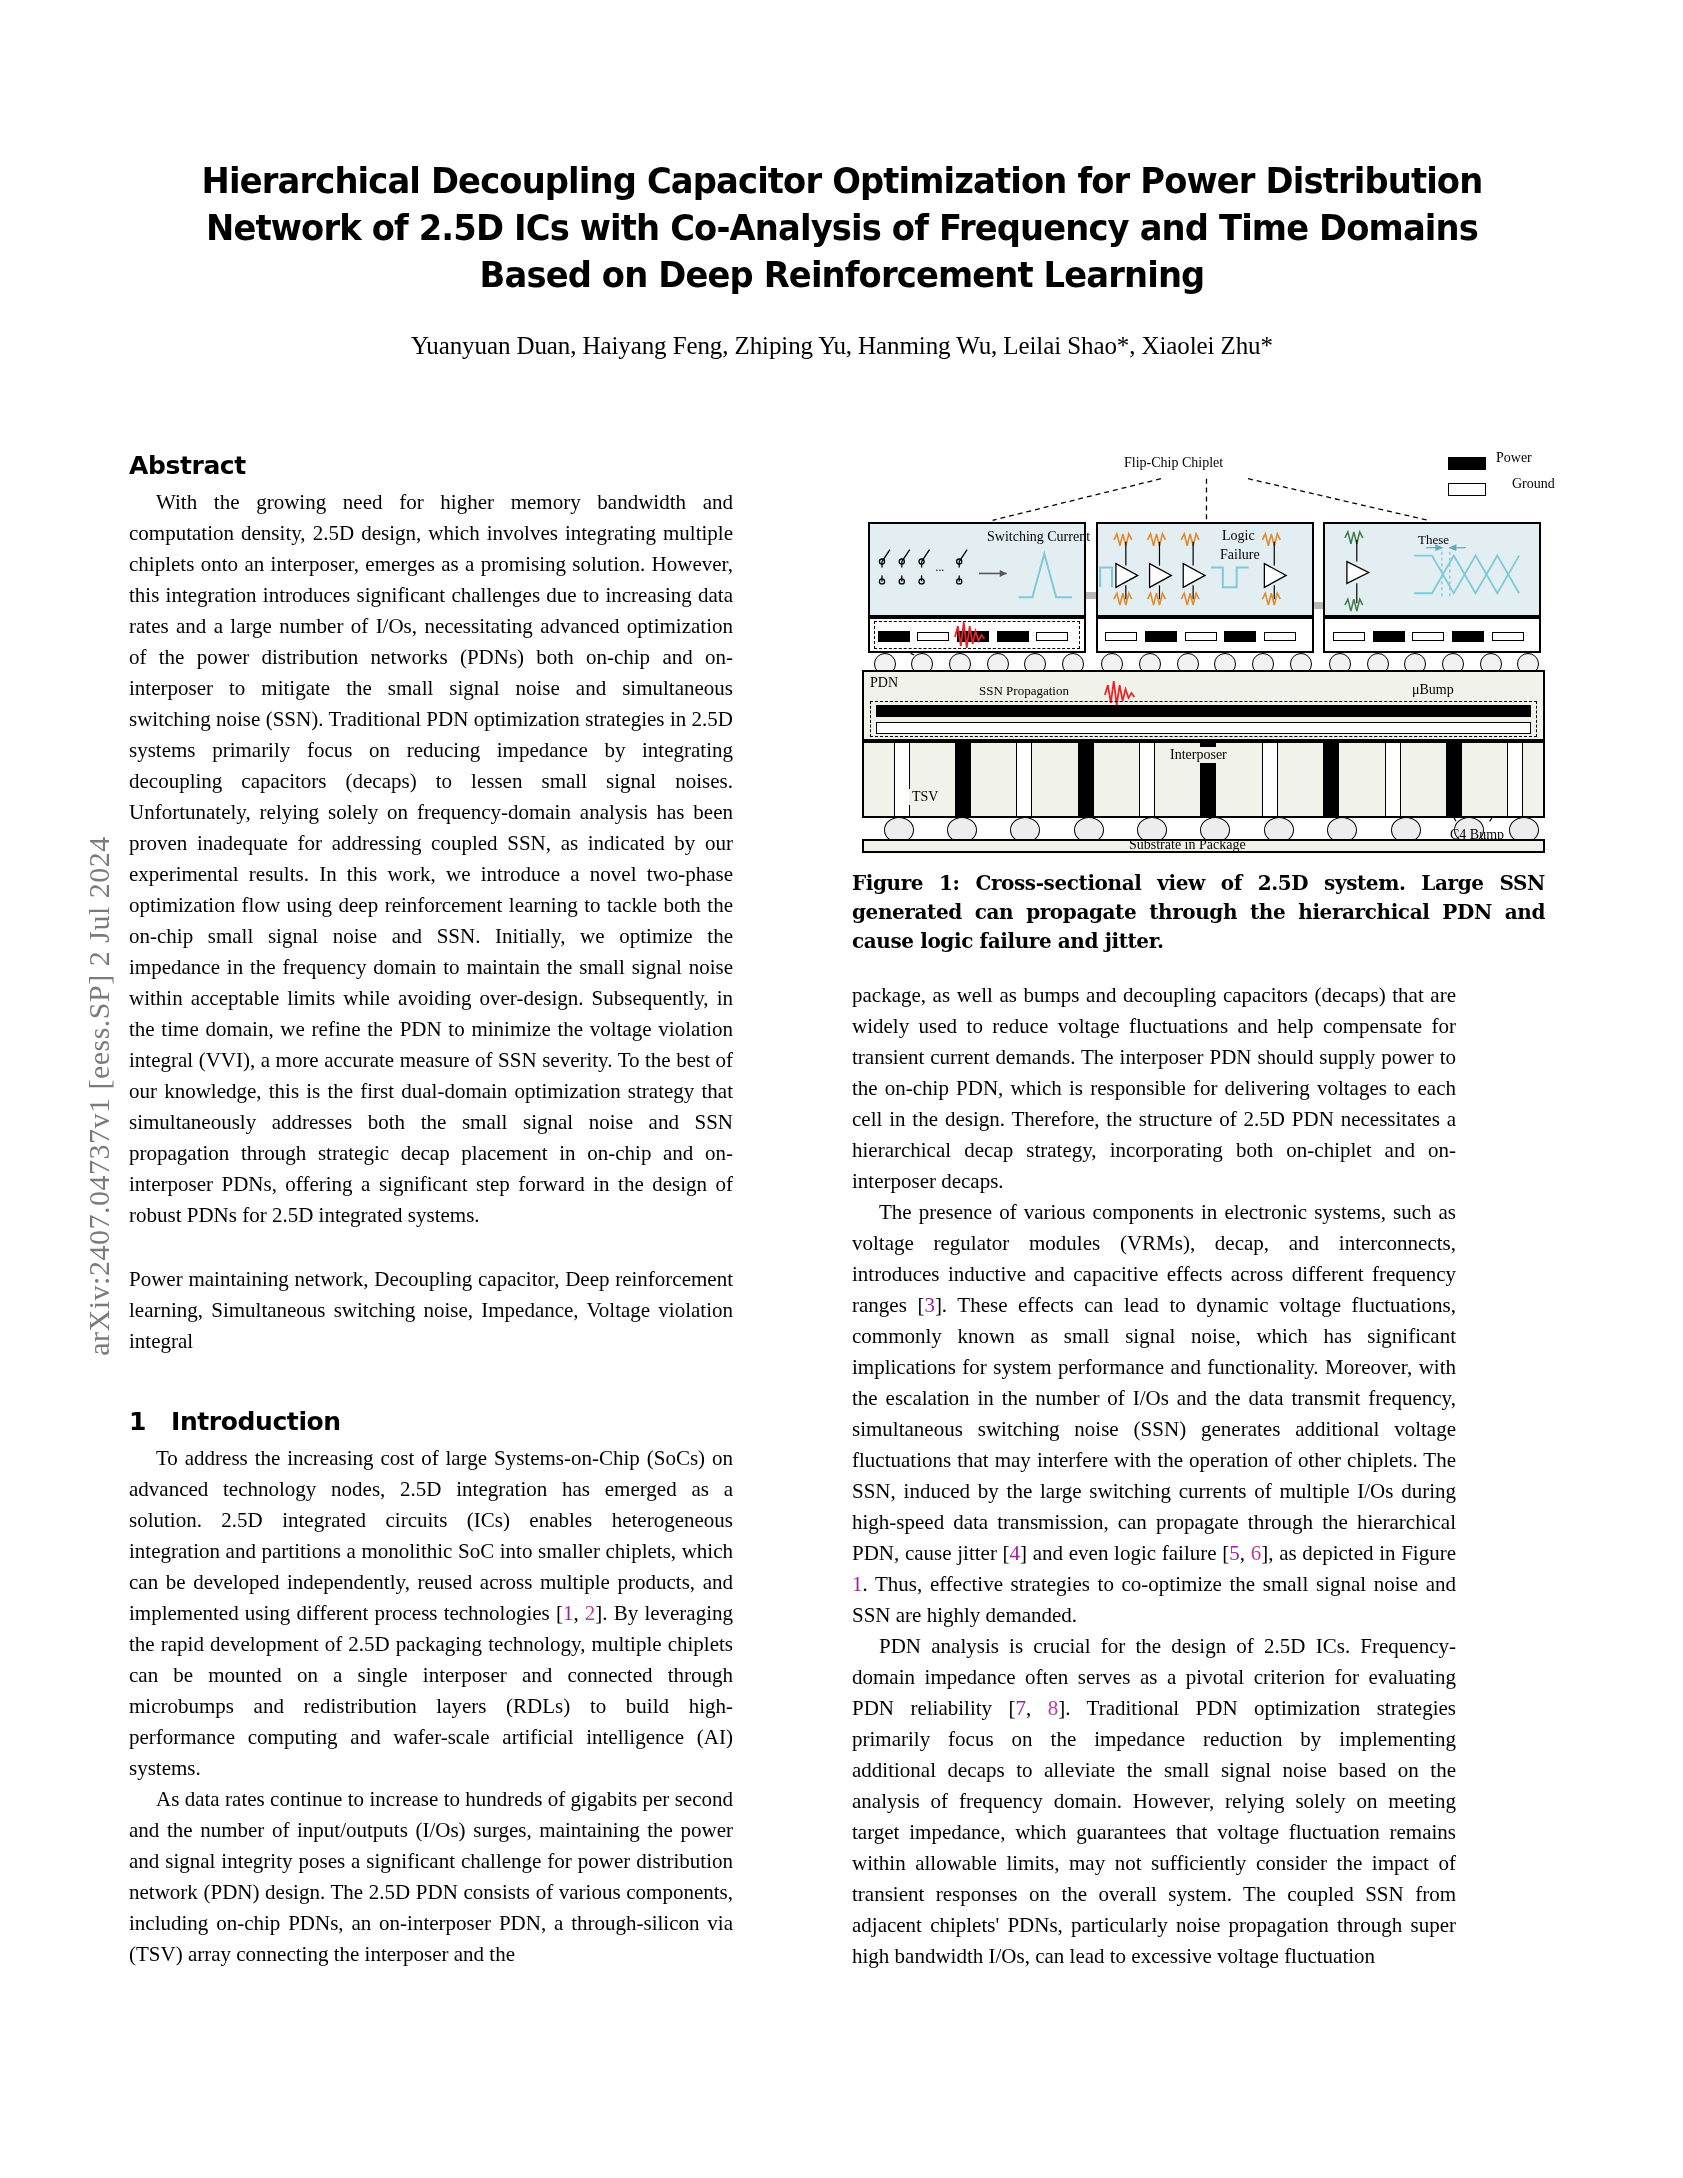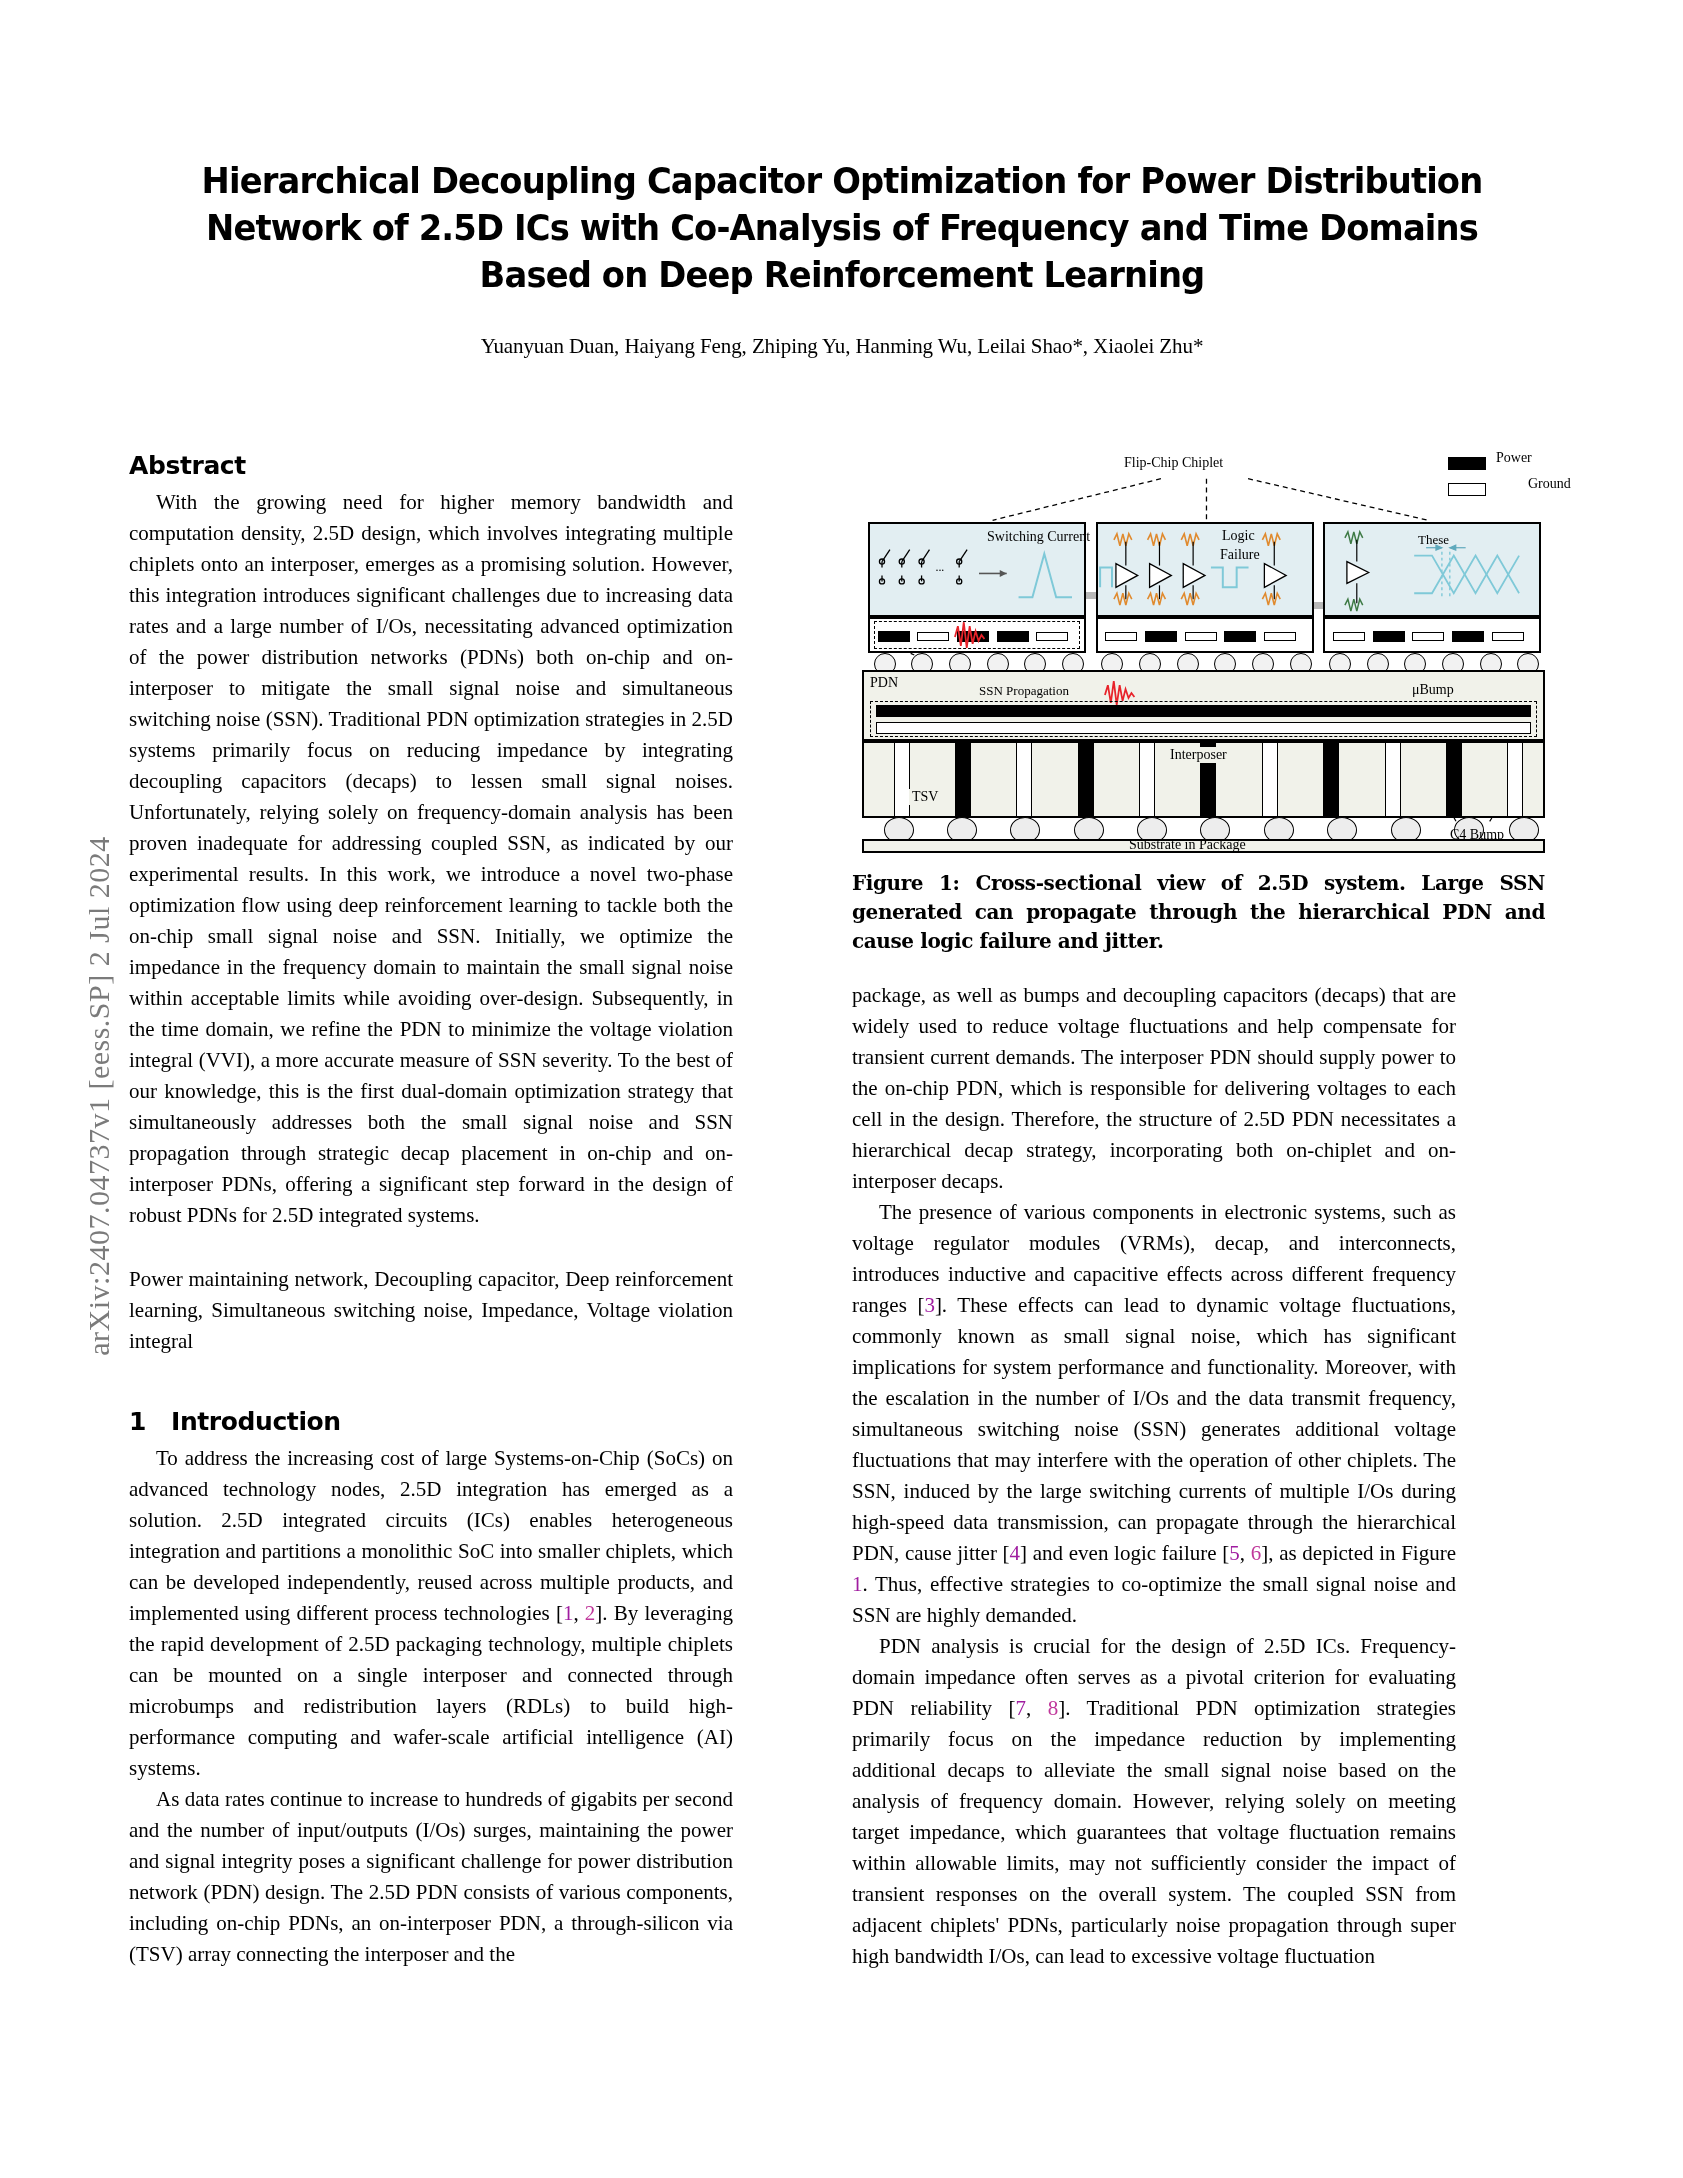--- a/index.html
+++ b/index.html
@@ -62,21 +62,21 @@
     font-size: 35px;
     line-height: 47px;
     letter-spacing: -0.9px;
     color: #000;
     margin: 0;
     transform: scaleX(0.965);
   }
   #authors {
     margin-top: 31px;
     font-family: "Liberation Serif", serif;
-    font-size: 21px;
+    font-size: 25px;
     line-height: 32px;
     letter-spacing: -0.1px;
   }
 
   
   .col {
     position: absolute;
     width: 604px;
     font-size: 21px;
     line-height: 31px;
@@ -261,21 +261,21 @@
 
     <p class="para">As data rates continue to increase to hundreds of gigabits per second and the number of input/outputs (I/Os) surges, maintaining the power and signal integrity poses a significant challenge for power distribution network (PDN) design. The 2.5D PDN consists of various components, including on-chip PDNs, an on-interposer PDN, a through-silicon via (TSV) array connecting the interposer and the</p>
   </div>
 
   <div id="figure-wrap">
     <div id="fig-canvas">
 
       <div class="legend-sw-pw" style="left:596px; top:10px; width:38px; height:13px;"></div>
       <div class="fig-label" style="left:644px; top:3px;">Power</div>
       <div class="legend-sw-gnd" style="left:596px; top:36px; width:38px; height:13px;"></div>
-      <div class="fig-label" style="left:676px; top:29px;">Ground</div>
+      <div class="fig-label" style="left:660px; top:29px;">Ground</div>
 
       <div class="fig-label" style="left:272px; top:8px;">Flip-Chip Chiplet</div>
       <svg width="705" height="408" style="position:absolute; left:0; top:0; pointer-events:none;" viewBox="0 0 712 412">
 
         <path d="M312,32 L142,74" stroke="#000" stroke-width="1.3" stroke-dasharray="5,4" fill="none"></path>
         <path d="M358,32 L358,74" stroke="#000" stroke-width="1.3" stroke-dasharray="5,4" fill="none"></path>
         <path d="M400,32 L582,74" stroke="#000" stroke-width="1.3" stroke-dasharray="5,4" fill="none"></path>
 
         <path d="M40,200 L72,214" stroke="#000" stroke-width="1.2" stroke-dasharray="4,3" fill="none"></path>
 

